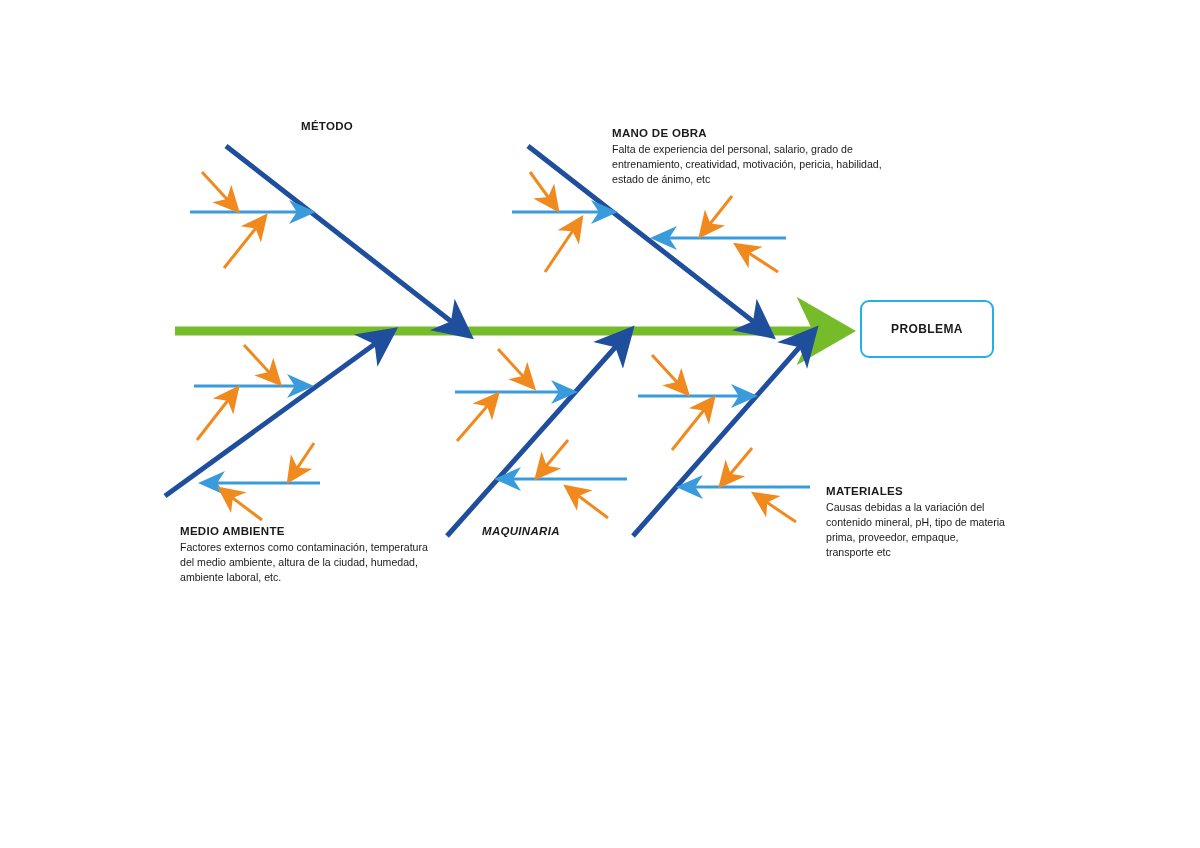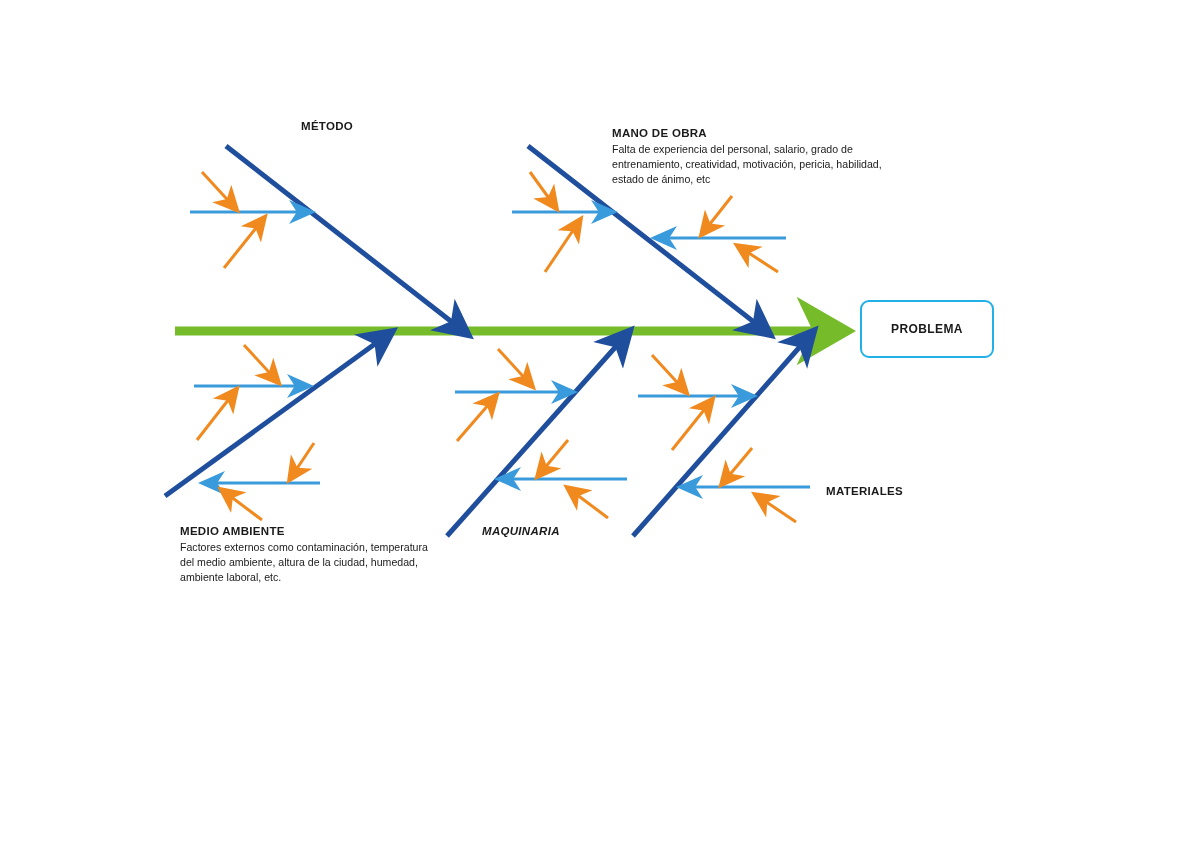--- a/index.html
+++ b/index.html
@@ -173,19 +173,20 @@
     <div class="cat-title">MEDIO AMBIENTE</div>
     <div class="cat-desc">Factores externos como contaminación, temperatura del medio ambiente, altura de la ciudad, humedad, ambiente laboral, etc.</div>
   </div>
 
   <div class="cat-block" style="left:482px; top:525px; width:288px;font-style:italic;">
     <div class="cat-title">MAQUINARIA</div>
   </div>
 
   <div class="cat-block" style="left:826px; top:485px; width:180px;">
     <div class="cat-title">MATERIALES</div>
+    <div class="cat-desc">Causas debidas a la variación del contenido mineral, pH, tipo de materia prima, proveedor, empaque, transporte etc</div>
   </div>
 
   <div class="problem-box" style="left:860px; top:300px; width:134px; height:58px;">
     <span class="problem-label">PROBLEMA</span>
   </div>
 
 </div>
 
 </body></html>

